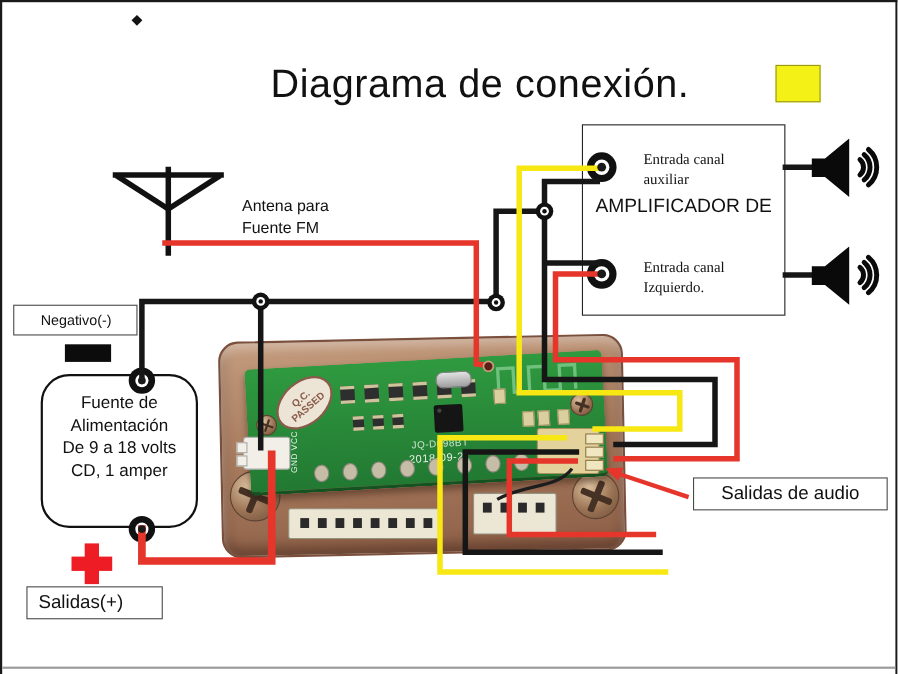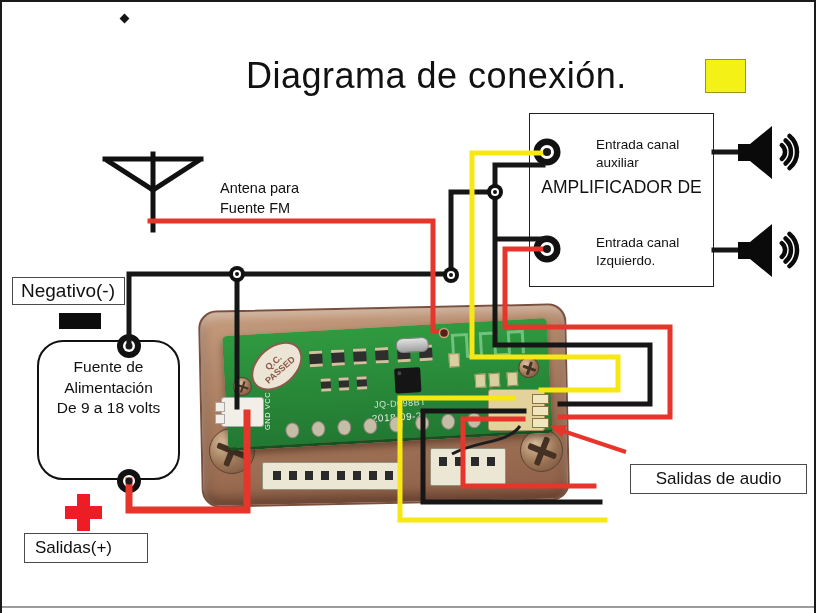--- a/index.html
+++ b/index.html
@@ -10,36 +10,36 @@
     box-sizing:border-box;
   }
   .abs{position:absolute;}
   #bottom-line{position:absolute;left:0;top:604px;width:816px;height:2px;background:#9b9b9b;}
   #diamond{left:119px;top:13px;width:7px;height:7px;background:#141414;transform:rotate(45deg);}
   #title{left:212px;top:53px;font-size:36px;letter-spacing:.5px;white-space:nowrap;margin-left:32px;}
   #yellow-square{left:703px;top:57px;width:39px;height:32px;background:#f4f116;border:1px solid #97971c;}
 
   
   .label-box{background:#fff;border:1.5px solid #4a4a4a;box-sizing:border-box;}
-  #negativo-box{left:10px;top:275px;width:113px;height:28px;font-size:19px;line-height:25px;padding-left:8px;}
+  #negativo-box{left:10px;top:275px;width:113px;height:28px;font-size:13px;line-height:25px;padding-left:24px;}
   #neg-black-rect{left:57px;top:311px;width:42px;height:16px;background:#0c0c0c;}
   #battery-box{left:35px;top:338px;width:143px;height:140px;border:2.5px solid #111;border-radius:26px;
     background:#fff;text-align:center;font-size:15.5px;line-height:20.5px;padding-top:15px;box-sizing:border-box;}
   #positivo-box{left:22px;top:531px;width:124px;height:30px;font-size:17px;line-height:27px;padding-left:10px;}
-  #salidas-box{left:628px;top:462px;width:177px;height:30px;font-size:17px;line-height:27px;text-align:center;}
+  #salidas-box{left:628px;top:432px;width:177px;height:30px;font-size:17px;line-height:27px;text-align:center;}
   #entrada-aux-box{left:590px;top:477px;width:177px;height:48px;font-size:17px;line-height:22px;padding:5px 0 0 5px;}
 
   
   #pos-cross{left:63px;top:492px;width:37px;height:37px;}
   #pos-cross .bar-v{position:absolute;left:12px;top:0;width:13px;height:37px;background:#ee1c24;}
   #pos-cross .bar-h{position:absolute;left:0;top:12px;width:37px;height:13px;background:#ee1c24;}
 
   
   #amp-box{left:527px;top:111px;width:185px;height:174px;background:#fff;border:1.5px solid #222;box-sizing:border-box;}
-  #amp-box .in-label{position:absolute;left:66px;font-size:13.5px;line-height:18px;}
+  #amp-box .in-label{position:absolute;left:55px;font-size:13.5px;line-height:18px;font-family:Liberation Serif, serif;}
   #amp-right-label{top:22px;}
   #amp-left-label{top:120px;}
   #amp-name{position:absolute;left:0;top:62px;width:100%;text-align:center;font-size:17.5px;line-height:23px;}
   #antenna-label{left:218px;top:176px;font-size:14.5px;line-height:20px;}
 
   
   #pcb-base{left:198px;top:305px;width:364px;height:193px;border-radius:18px;border:2px solid #7a4f3c;
     background:linear-gradient(175deg,#c49c7e,#a4775a 55%,#8d5f47);
     box-shadow:inset 0 5px 9px rgba(255,255,255,.35), inset 0 -7px 12px rgba(55,28,18,.5);
     transform:rotate(-1.2deg);}
@@ -146,20 +146,21 @@
     <div class="pinR" style="top:16px"></div>
     <div class="pinR" style="top:28px"></div>
   </div>
 
   <div class="abs label-box" id="negativo-box">Negativo(-)</div>
   <div class="abs" id="neg-black-rect"></div>
   <div class="abs" id="battery-box">
     <div>Fuente de</div>
     <div>Alimentación</div>
     <div>De 9 a 18 volts</div>
+    <div>CD, 1 amper</div>
   </div>
   <div class="abs" id="pos-cross">
     <div class="bar-v"></div>
     <div class="bar-h"></div>
   </div>
   <div class="abs label-box" id="positivo-box">Salidas(+)</div>
   <div class="abs label-box" id="salidas-box">Salidas de audio</div>
 
   <div class="abs" id="amp-box">
     <div class="in-label" id="amp-right-label">

